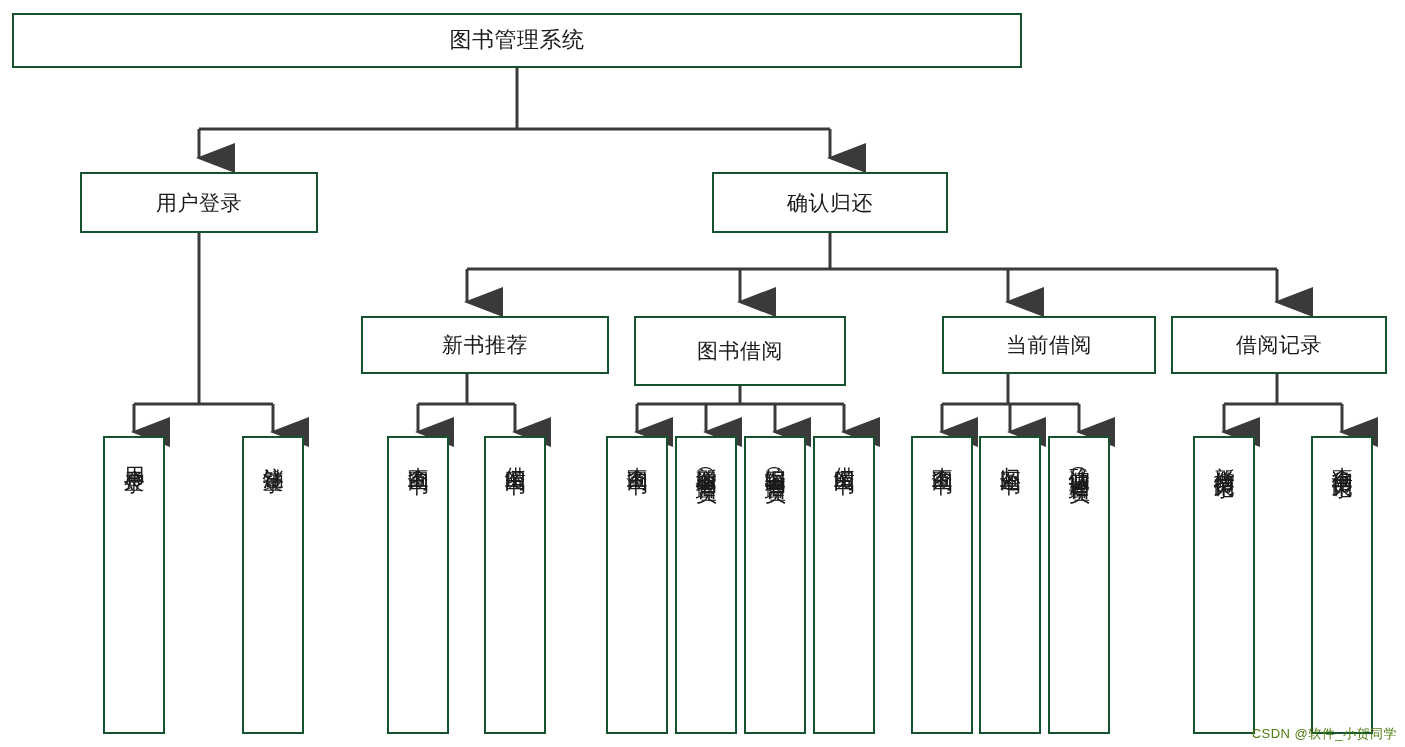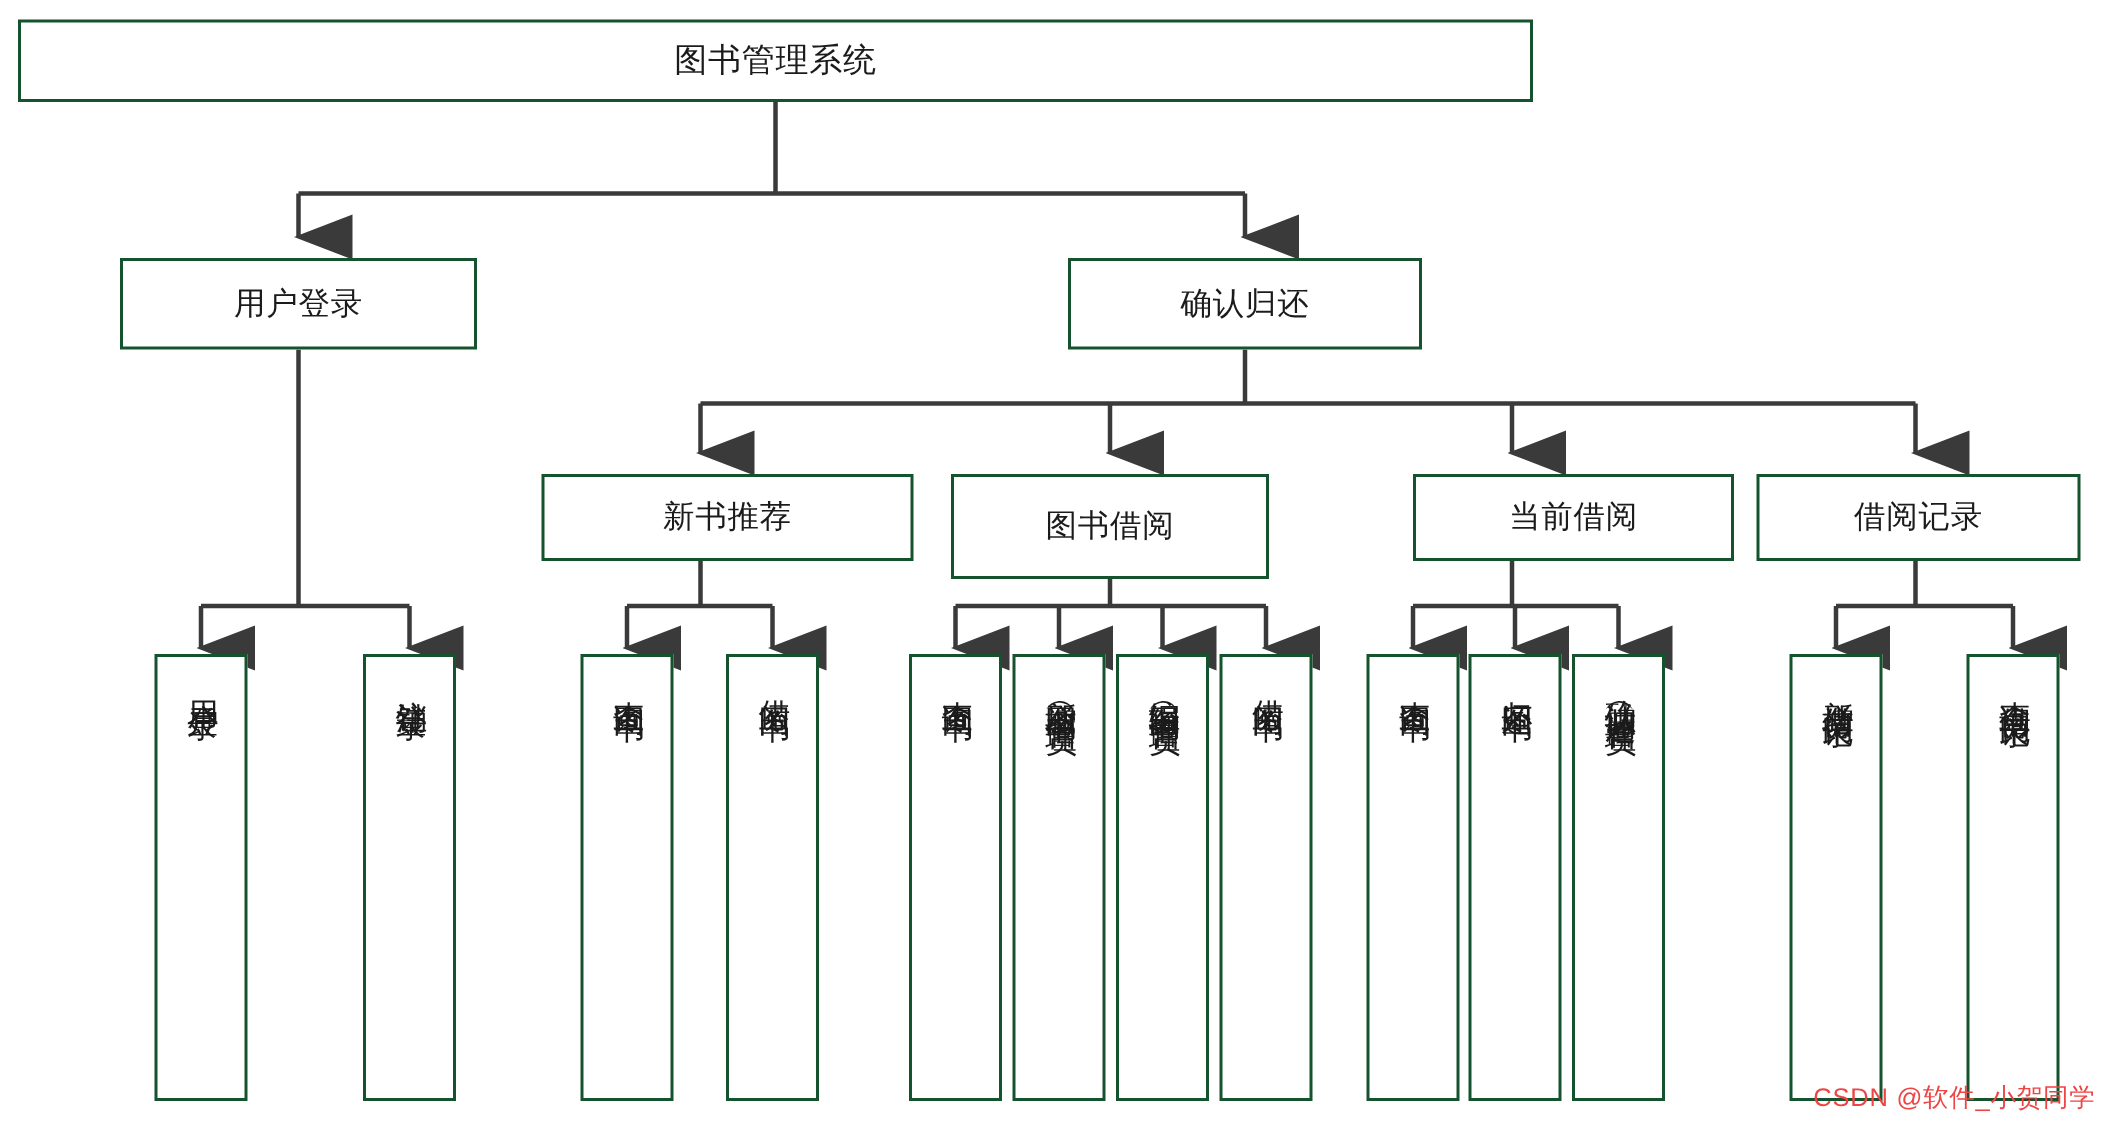--- a/index.html
+++ b/index.html
@@ -54,22 +54,22 @@
     font-size: 21px;
     line-height: 1.08;
     letter-spacing: 2.5px;
     white-space: nowrap;
     color: #1b1b1b;
   }
   .watermark {
     position: absolute;
     right: 8px;
     bottom: 4px;
-    font-size: 17px;
-    color: #ef4444;
+    font-size: 13px;
+    color: #4d7c0f;
     letter-spacing: 0.5px;
     white-space: nowrap;
   }
 </style>
 </head>
 <body>
 
 <div id="canvas">
 
   <svg class="wires" viewBox="0 0 1405 747">

